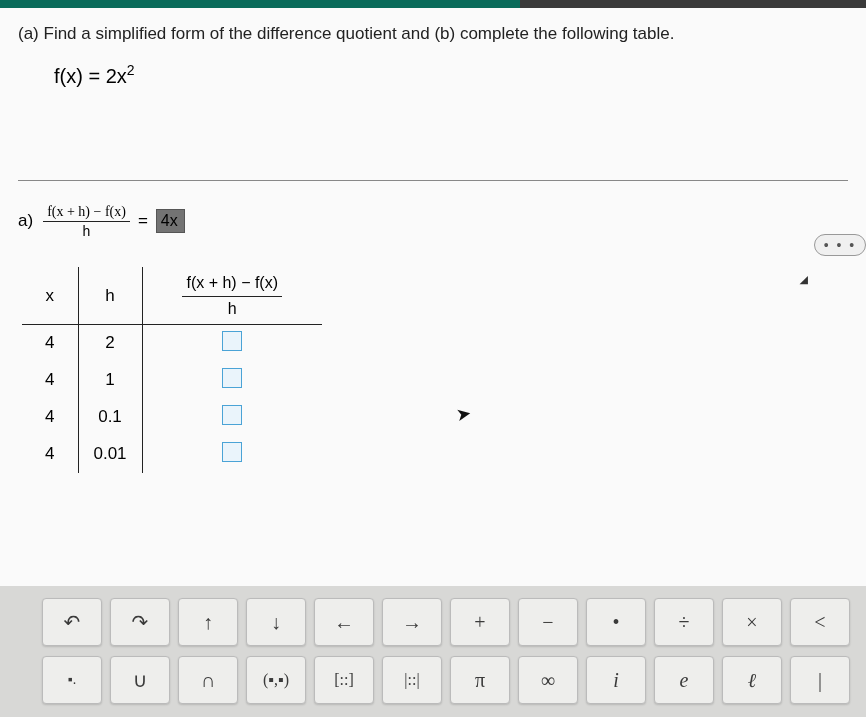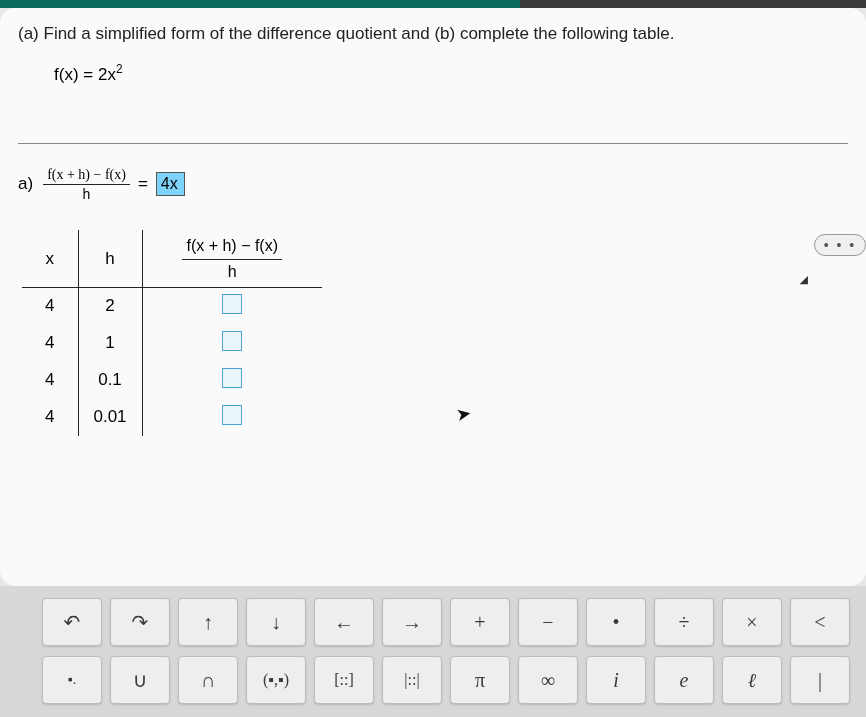--- a/index.html
+++ b/index.html
@@ -13,31 +13,30 @@
     }
     .top-bar {
       height: 8px;
       background: linear-gradient(to right, #0a6b5a 0%, #0a6b5a 60%, #3a3a3a 60%, #3a3a3a 100%);
     }
     .page {
       background: #fafafa;
       padding: 16px 18px 0 18px;
       height: 578px;
       position: relative;
-      border-radius: 16px;
     }
     .question-text {
       font-size: 17px;
       color: #222;
       margin-bottom: 18px;
     }
     .formula {
-      font-size: 17px;
+      font-size: 20px;
       margin-left: 36px;
-      margin-bottom: 58px;
+      margin-bottom: 92px;
     }
     .formula sup { font-size: 0.7em; }
     .hr {
       border: none;
       border-top: 1px solid #888;
       margin-bottom: 22px;
     }
     .ellipsis-pill {
       position: absolute;
       right: 0;
@@ -74,21 +73,21 @@
       padding: 1px 4px 2px 4px;
       white-space: nowrap;
       font-family: 'Times New Roman', serif;
     }
     .fraction-a .den { padding-top: 2px; }
     .answer-box {
       display: inline-block;
       border: 1px solid #555;
       padding: 2px 6px 2px 4px;
       font-size: 16px;
-      background: #7dd3fc;
+      background: #737373;
       min-width: 28px;
       text-align: left;
     }
     .part-b-label {
       font-size: 17px;
       margin-bottom: 14px;
     }
     .tbl {
       border-collapse: collapse;
       font-size: 17px;

